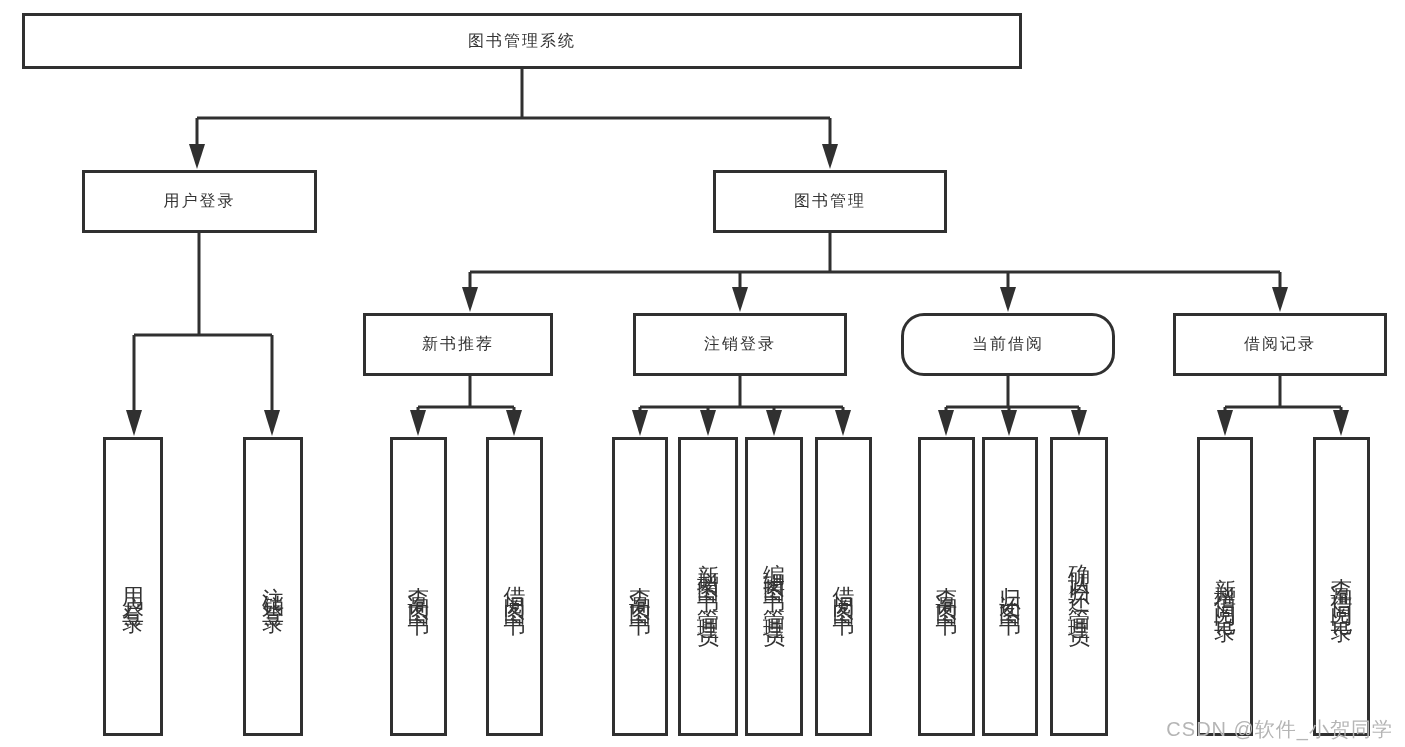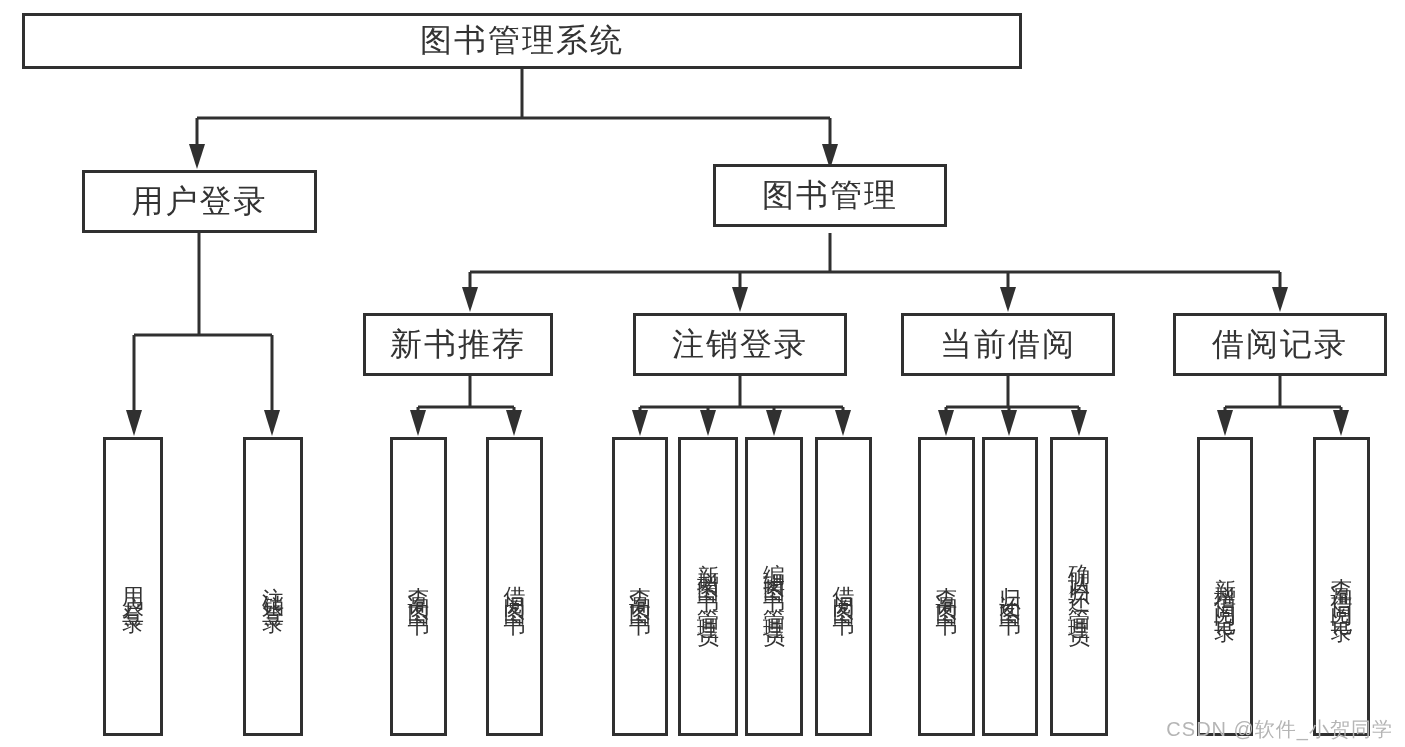--- a/index.html
+++ b/index.html
@@ -24,21 +24,21 @@
     position:absolute;
     box-sizing:border-box;
     border:3px solid var(--line);
     background:#fff;
     color:var(--text);
     display:flex;
     align-items:center;
     justify-content:center;
     z-index:1;
   }
-  .h-node{font-size:32px;letter-spacing:2px;white-space:nowrap;}
+  .h-node{font-size:16px;letter-spacing:2px;white-space:nowrap;}
   .leaf .v-text{
     writing-mode:vertical-rl;
     text-orientation:mixed;
     font-size:22px;
     letter-spacing:9px;
     line-height:1;
     white-space:nowrap;
   }
   .watermark{
     position:absolute;
@@ -92,31 +92,31 @@
     <polygon points="1333,410 1349,410 1341,436"></polygon>
   </svg>
 
   <div class="node h-node" style="left:22px;top:13px;width:1000px;height:56px;">
     <span>图书管理系统</span>
   </div>
 
   <div class="node h-node" style="left:82px;top:170px;width:235px;height:63px;">
     <span>用户登录</span>
   </div>
-  <div class="node h-node" style="left:713px;top:164px;width:234px;height:63px;">
+  <div class="node h-node" style="left:713px;top:170px;width:234px;height:63px;">
     <span>图书管理</span>
   </div>
 
   <div class="node h-node" style="left:363px;top:313px;width:190px;height:63px;">
     <span>新书推荐</span>
   </div>
   <div class="node h-node" style="left:633px;top:313px;width:214px;height:63px;">
     <span>注销登录</span>
   </div>
-  <div class="node h-node" style="left:901px;top:313px;width:214px;height:63px;">
+  <div class="node h-node" style="left:901px;top:313px;width:214px;height:63px;border-radius:23px;">
     <span>当前借阅</span>
   </div>
   <div class="node h-node" style="left:1173px;top:313px;width:214px;height:63px;">
     <span>借阅记录</span>
   </div>
 
   <div class="node leaf" style="left:103px;top:437px;width:60px;height:299px;">
     <span class="v-text">用户登录</span>
   </div>
   <div class="node leaf" style="left:243px;top:437px;width:60px;height:299px;">

